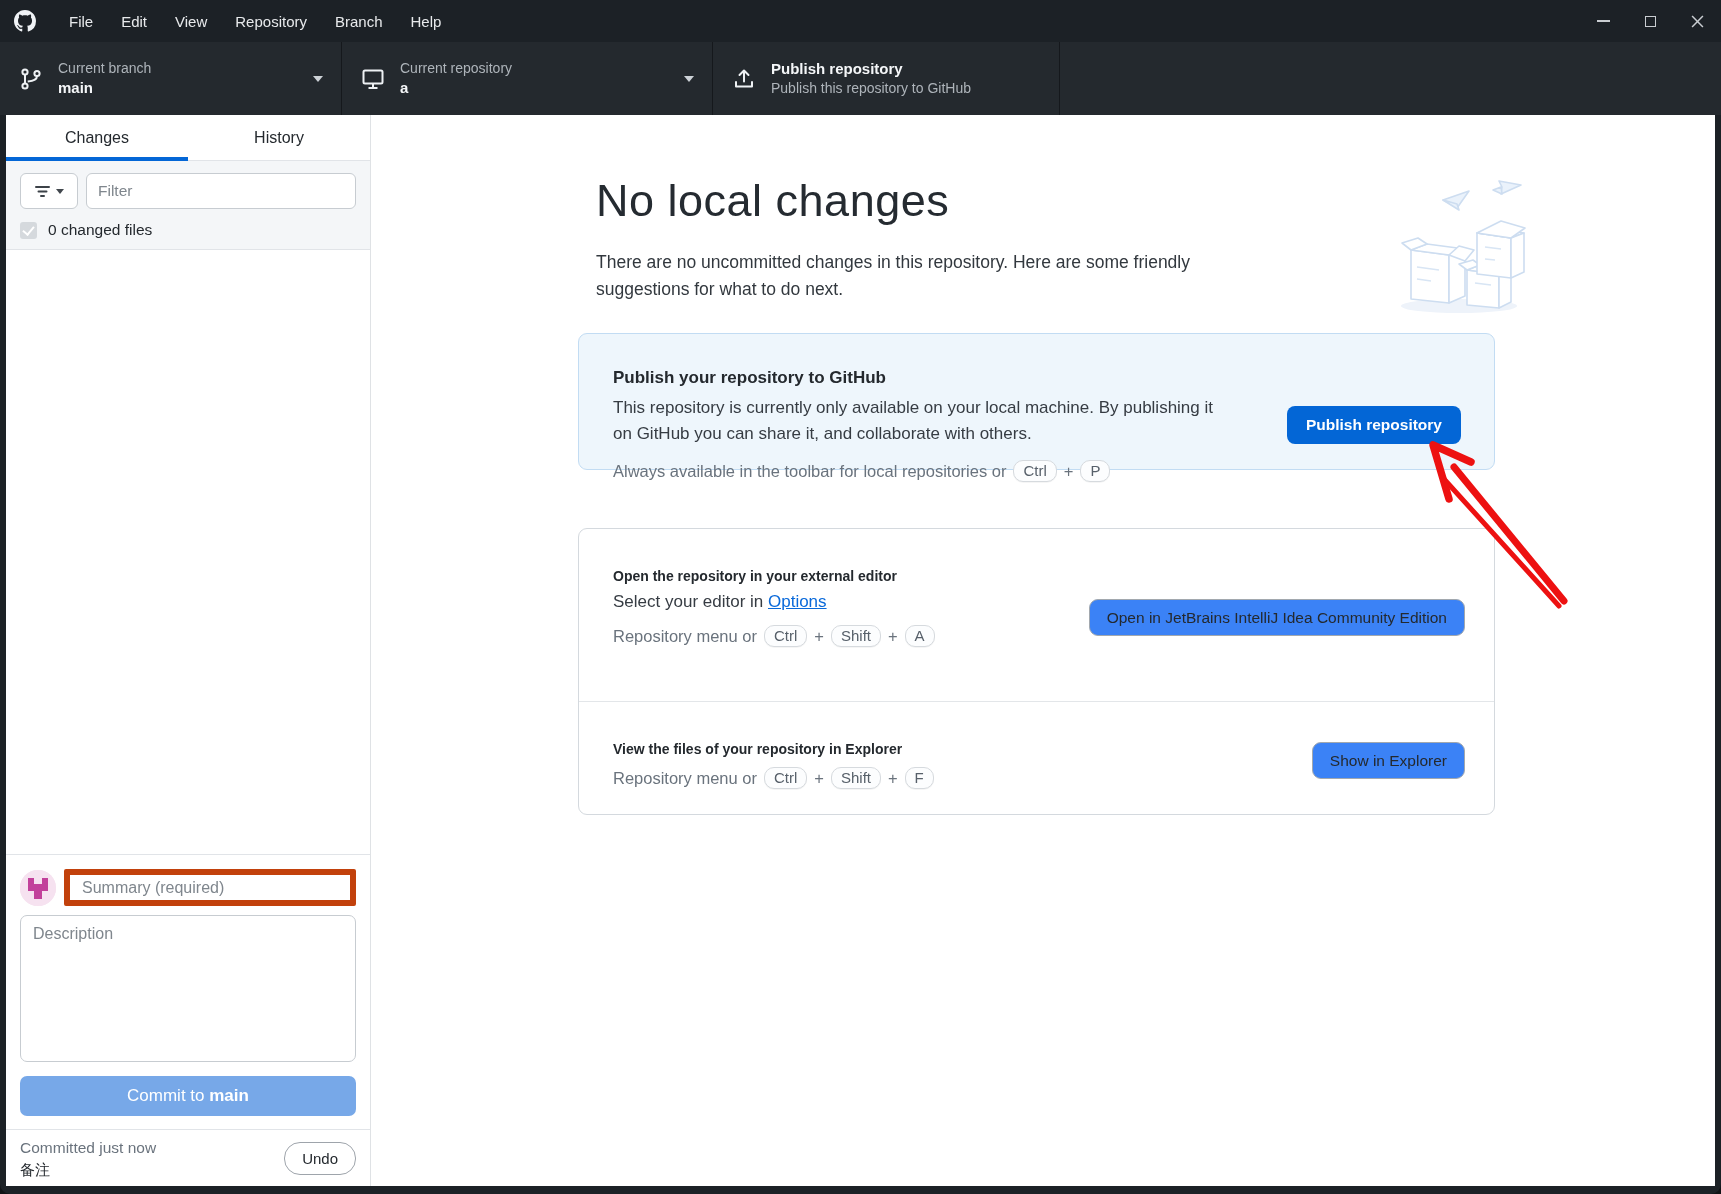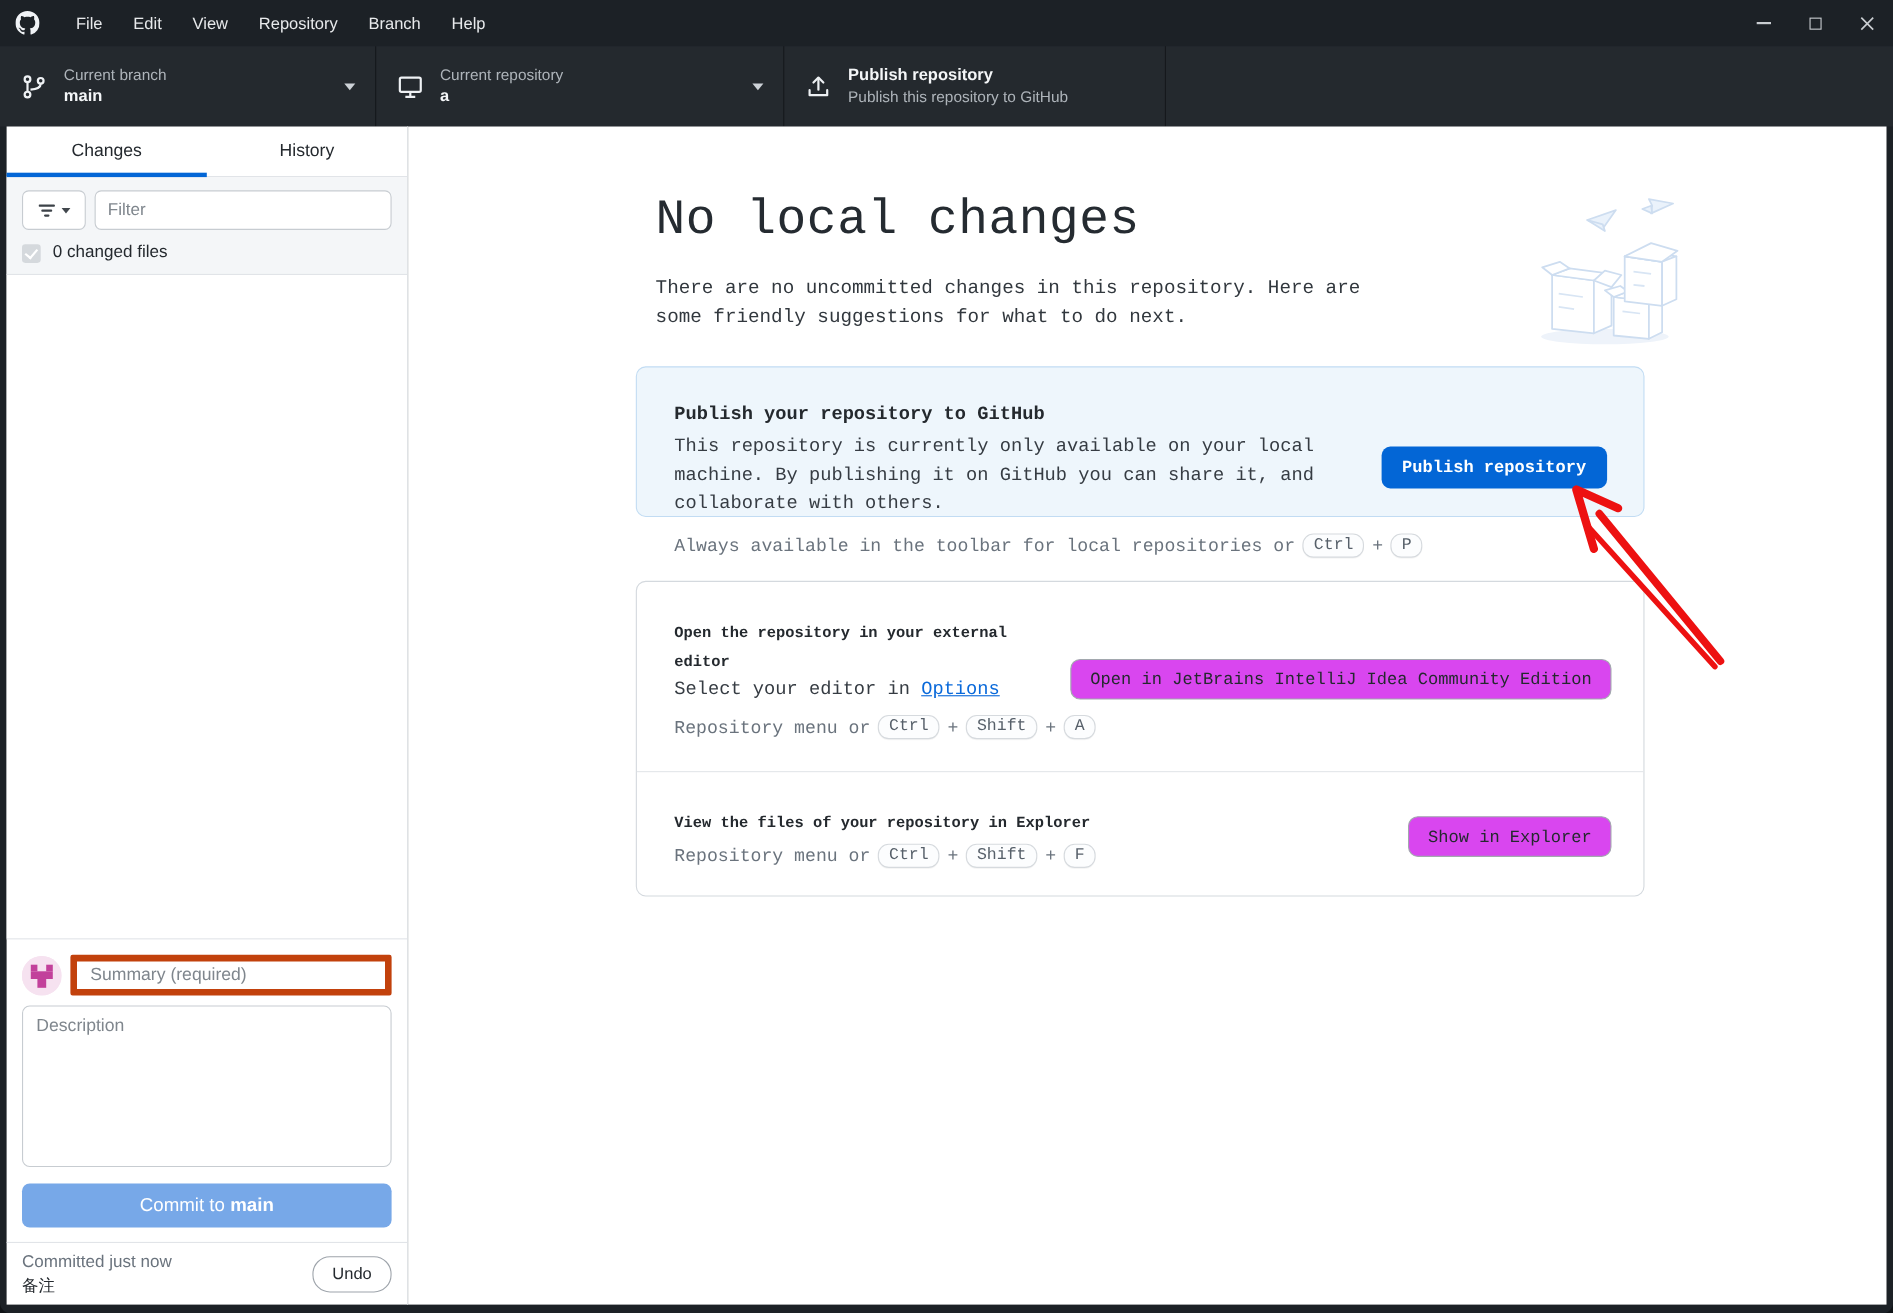--- a/index.html
+++ b/index.html
@@ -72,21 +72,21 @@
                 font-family:inherit; }
   .commit-btn b { font-weight:bold; }
   .sidebar-footer { flex:none; height:57px; margin-top:13px; border-top:1px solid #e1e4e8;
                     display:flex; align-items:center; padding:0 14px; }
   .footer-status { color:#6a737d; font-size:15.5px; line-height:1.5; }
   .footer-msg { color:#24292e; font-size:15px; line-height:1.4; }
   .undo-btn { margin-left:auto; height:33px; padding:0 17px; background:#fff; border:1px solid #9ea4ab;
               border-radius:16px; font-size:15px; color:#24292e; font-family:inherit; }
 
   
-  .main { position:absolute; left:371px; top:115px; right:6px; bottom:8px; background:#ffffff; overflow:hidden;font-family:Liberation Mono, monospace; }
+  .main { position:absolute; left:371px; top:115px; right:6px; bottom:8px; background:#ffffff; overflow:hidden; }
   .page-title { position:absolute; left:225px; top:60px; font-size:45px; font-weight:200;
                 letter-spacing:0.5px; color:#252b31; }
   .subtitle { position:absolute; left:225px; top:134px; width:670px; font-size:17.5px;
               line-height:27px; color:#32383e; }
   .illustration { position:absolute; left:1010px; top:60px; }
 
   .card { position:absolute; left:207px; width:917px; border-radius:9px; }
   .card.highlight { top:218px; height:137px; background:var(--card-highlight-bg,#eef6fc);
                     border:1px solid var(--card-highlight-border,#c2dcf3); padding:34px 0 0 34px; }
   .card h3 { font-size:17px; color:#24292e; font-weight:bold; }
@@ -98,21 +98,21 @@
                  background:var(--accent-blue,#0366d6); border:none; border-radius:8px; color:#fff;
                  font-size:15.5px; font-weight:600; font-family:inherit; }
   .card-group { position:absolute; left:207px; top:413px; width:917px; height:287px;
                 border:1px solid #d4d9de; border-radius:9px; background:#fff; }
   .card-row { position:relative; padding:34px 0 0 34px; }
   .card-row.r1 { height:173px; border-bottom:1px solid #e3e6e9; }
   .card-row.r2 { height:112px; }
   .card-row h3 { font-size:14px; color:#24292e; width:345px; line-height:26px; }
   .editor-line { font-size:17px; color:#363c43; margin-top:3px; }
   .editor-line a { color:var(--link-blue,#0969da); }
-  .btn-secondary { position:absolute; height:37px; padding:0 17px; background:#d946ef;
+  .btn-secondary { position:absolute; height:37px; padding:0 17px; background:#3b82f6;
                    border:1px solid #a2a8ae; border-radius:9px; font-size:15.5px; color:#24292e;
                    font-family:inherit; }
   .btn-jetbrains { right:29px; top:70px; }
   .btn-explorer { right:29px; top:40px; }
   .arrow-overlay { position:absolute; left:0; top:0; width:100%; height:100%; pointer-events:none; }
 </style>
 </head>
 <body>
 
 <div class="app">

